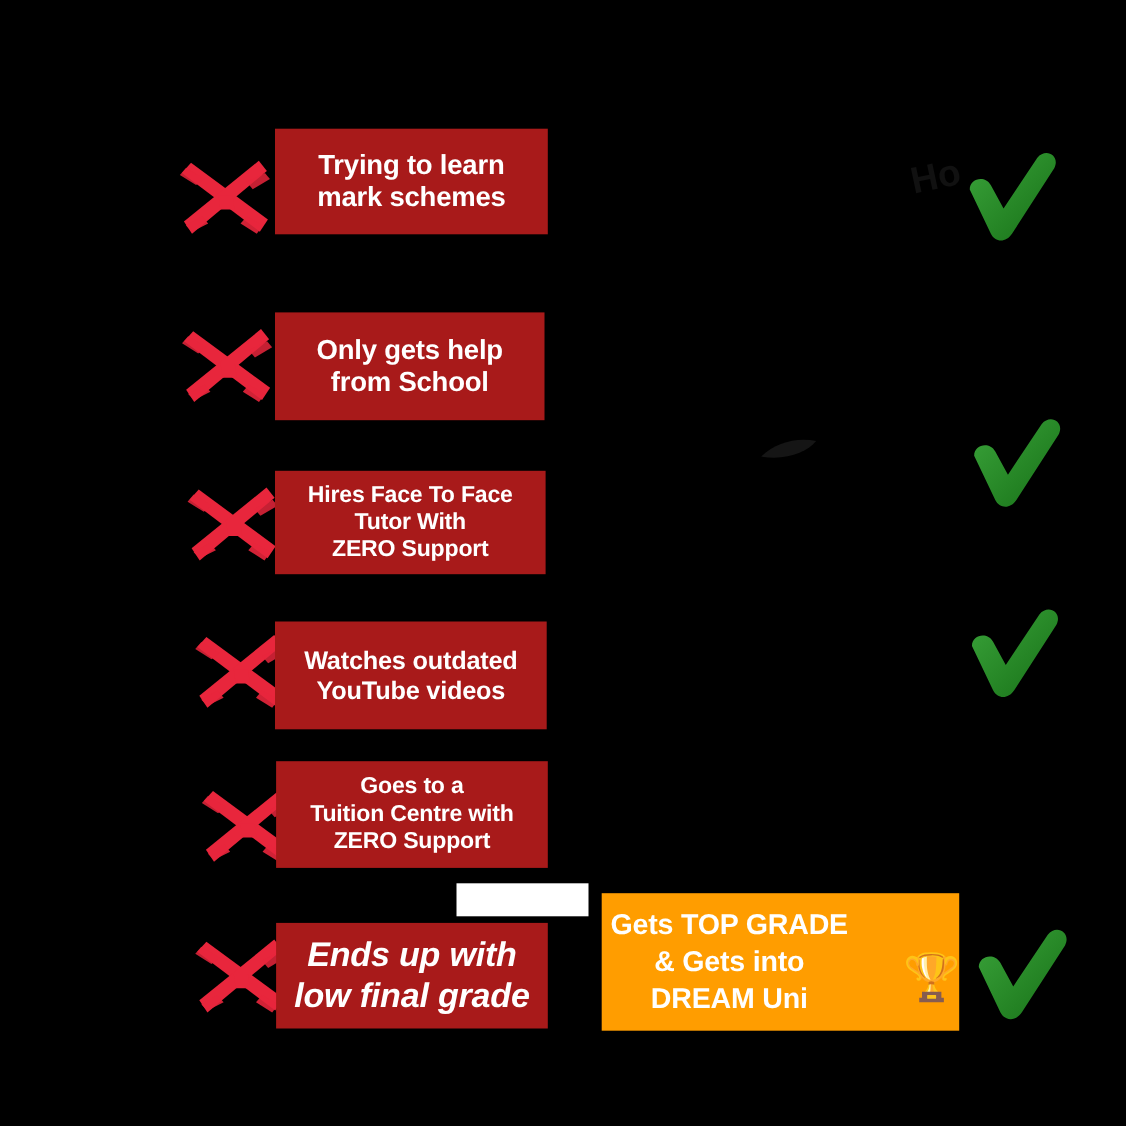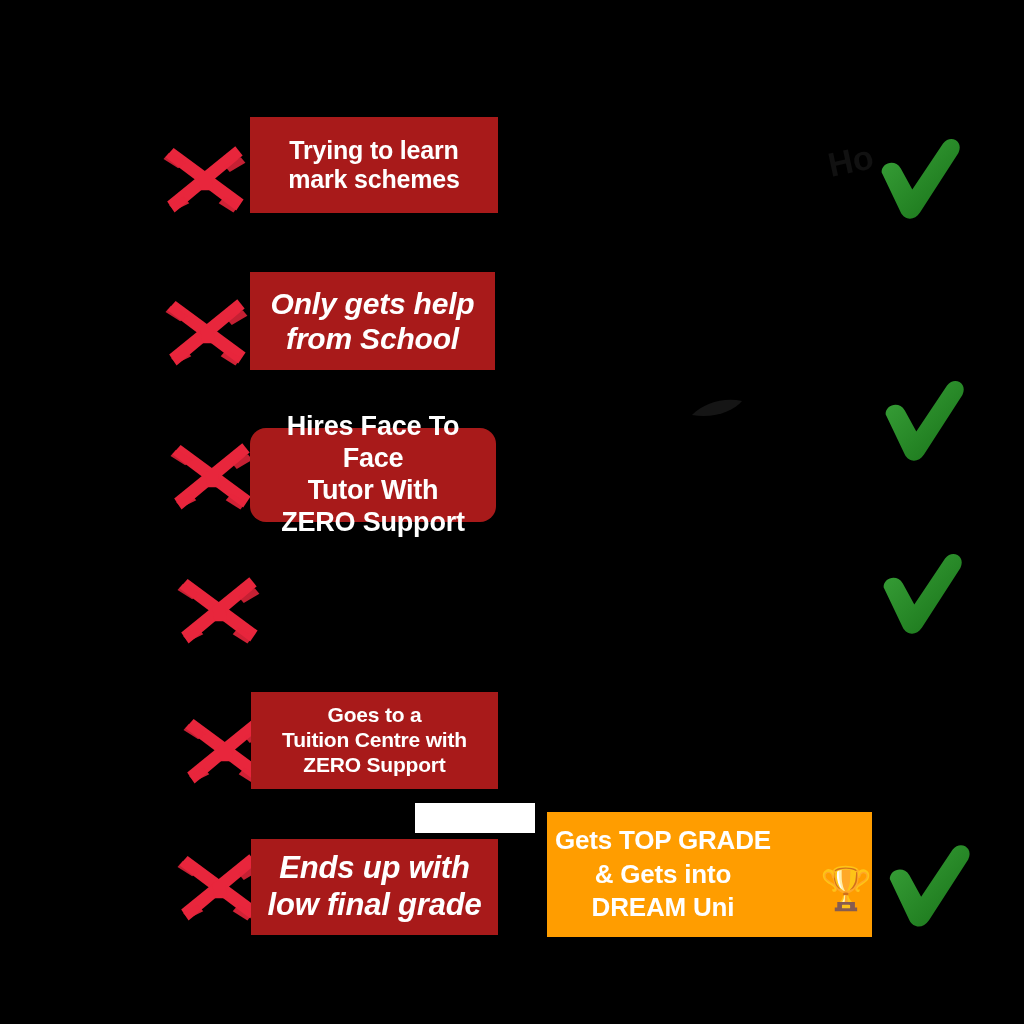--- a/index.html
+++ b/index.html
@@ -111,56 +111,60 @@
         <path d="M8 22 L17 12 L93 68 L85 80 Z"></path>
         <path d="M92 20 L84 10 L10 70 L18 82 Z"></path>
         <path d="M6 24 L12 17 L30 28 L22 34 Z" opacity="0.85"></path>
         <path d="M90 22 L95 28 L78 38 L72 31 Z" opacity="0.85"></path>
         <path d="M12 74 L18 80 L34 72 L28 65 Z" opacity="0.9"></path>
         <path d="M88 74 L82 82 L66 72 L72 65 Z" opacity="0.9"></path>
         <path d="M44 44 L58 44 L60 58 L46 58 Z"></path>
       </g>
     </svg>
   </div>
-  <div class="abs redbox" style="left:250px; top:272px; width:245px; height:98px; font-size:30px;font-style:italic;">
+  <div class="abs redbox" style="left:250px; top:284px; width:245px; height:98px; font-size:25px;">
     <span class="boxtext">Only gets help
 from School</span>
   </div>
 
   <div class="abs cross" style="left:165px; top:434px; width:92px; height:92px;">
     <svg viewBox="0 0 100 100" xmlns="http://www.w3.org/2000/svg">
       <g fill="#E8263C">
         <path d="M8 22 L17 12 L93 68 L85 80 Z"></path>
         <path d="M92 20 L84 10 L10 70 L18 82 Z"></path>
         <path d="M6 24 L12 17 L30 28 L22 34 Z" opacity="0.85"></path>
         <path d="M90 22 L95 28 L78 38 L72 31 Z" opacity="0.85"></path>
         <path d="M12 74 L18 80 L34 72 L28 65 Z" opacity="0.9"></path>
         <path d="M88 74 L82 82 L66 72 L72 65 Z" opacity="0.9"></path>
         <path d="M44 44 L58 44 L60 58 L46 58 Z"></path>
       </g>
     </svg>
   </div>
-  <div class="abs redbox" style="left:250px; top:428px; width:246px; height:94px; font-size:27px;border-radius:16px;">
+  <div class="abs redbox" style="left:250px; top:428px; width:246px; height:94px; font-size:21px;">
     <span class="boxtext">Hires Face To Face
 Tutor With
 ZERO Support</span>
   </div>
 
   <div class="abs cross" style="left:172px; top:568px; width:92px; height:92px;">
     <svg viewBox="0 0 100 100" xmlns="http://www.w3.org/2000/svg">
       <g fill="#E8263C">
         <path d="M8 22 L17 12 L93 68 L85 80 Z"></path>
         <path d="M92 20 L84 10 L10 70 L18 82 Z"></path>
         <path d="M6 24 L12 17 L30 28 L22 34 Z" opacity="0.85"></path>
         <path d="M90 22 L95 28 L78 38 L72 31 Z" opacity="0.85"></path>
         <path d="M12 74 L18 80 L34 72 L28 65 Z" opacity="0.9"></path>
         <path d="M88 74 L82 82 L66 72 L72 65 Z" opacity="0.9"></path>
         <path d="M44 44 L58 44 L60 58 L46 58 Z"></path>
       </g>
     </svg>
+  </div>
+  <div class="abs redbox" style="left:250px; top:565px; width:247px; height:98px; font-size:23px;">
+    <span class="boxtext">Watches outdated
+YouTube videos</span>
   </div>
 
   <div class="abs cross" style="left:178px; top:708px; width:92px; height:92px;">
     <svg viewBox="0 0 100 100" xmlns="http://www.w3.org/2000/svg">
       <g fill="#E8263C">
         <path d="M8 22 L17 12 L93 68 L85 80 Z"></path>
         <path d="M92 20 L84 10 L10 70 L18 82 Z"></path>
         <path d="M6 24 L12 17 L30 28 L22 34 Z" opacity="0.85"></path>
         <path d="M90 22 L95 28 L78 38 L72 31 Z" opacity="0.85"></path>
         <path d="M12 74 L18 80 L34 72 L28 65 Z" opacity="0.9"></path>

